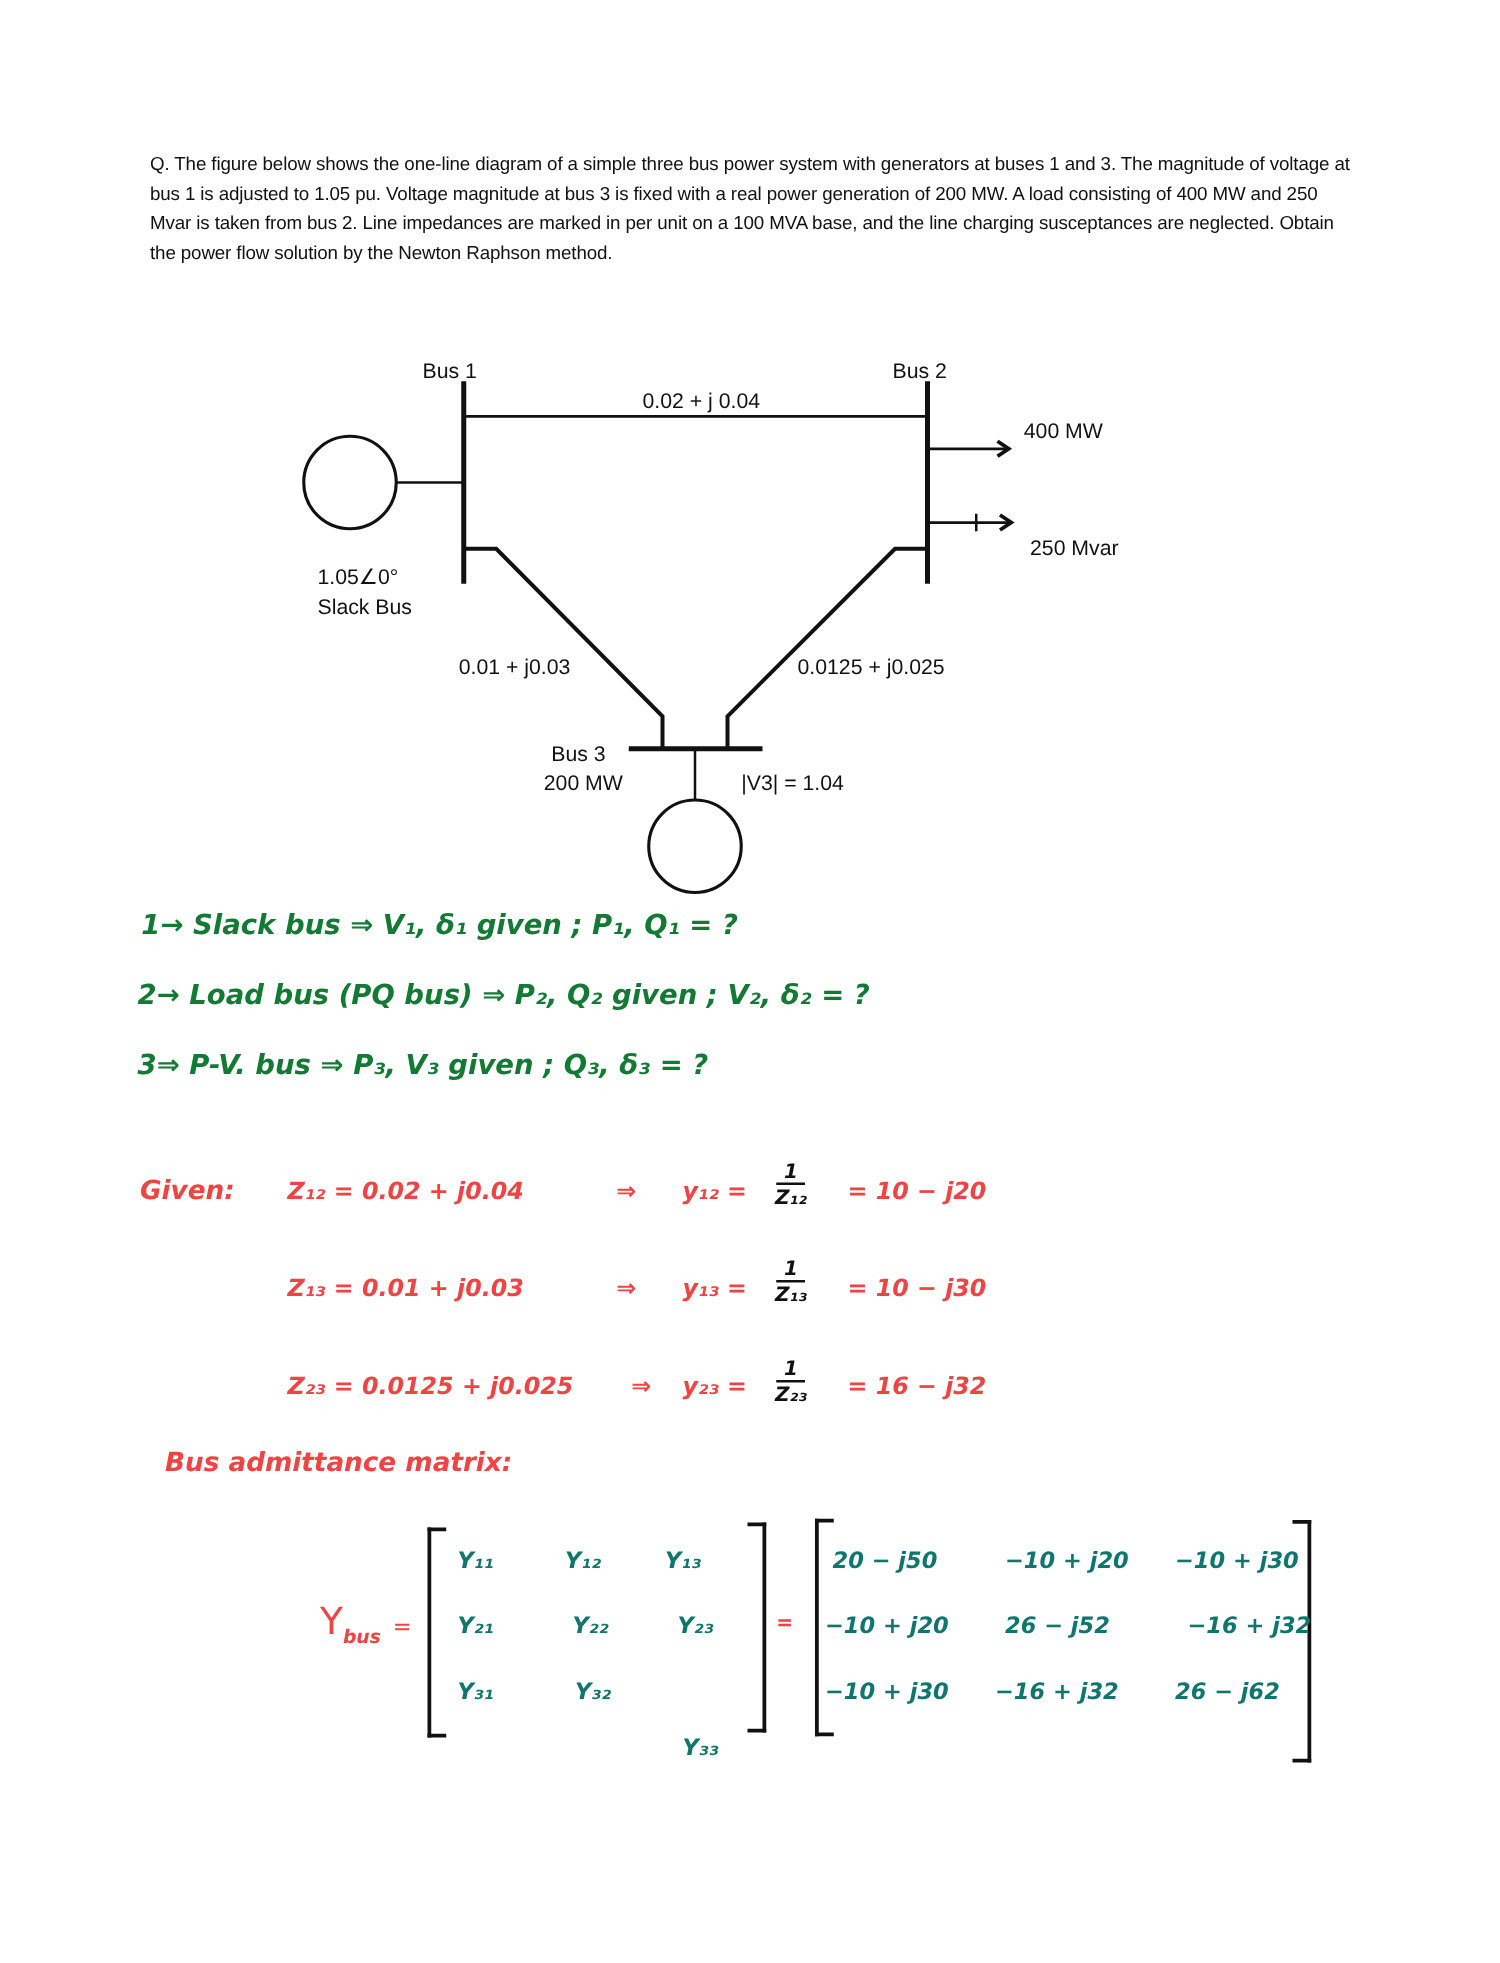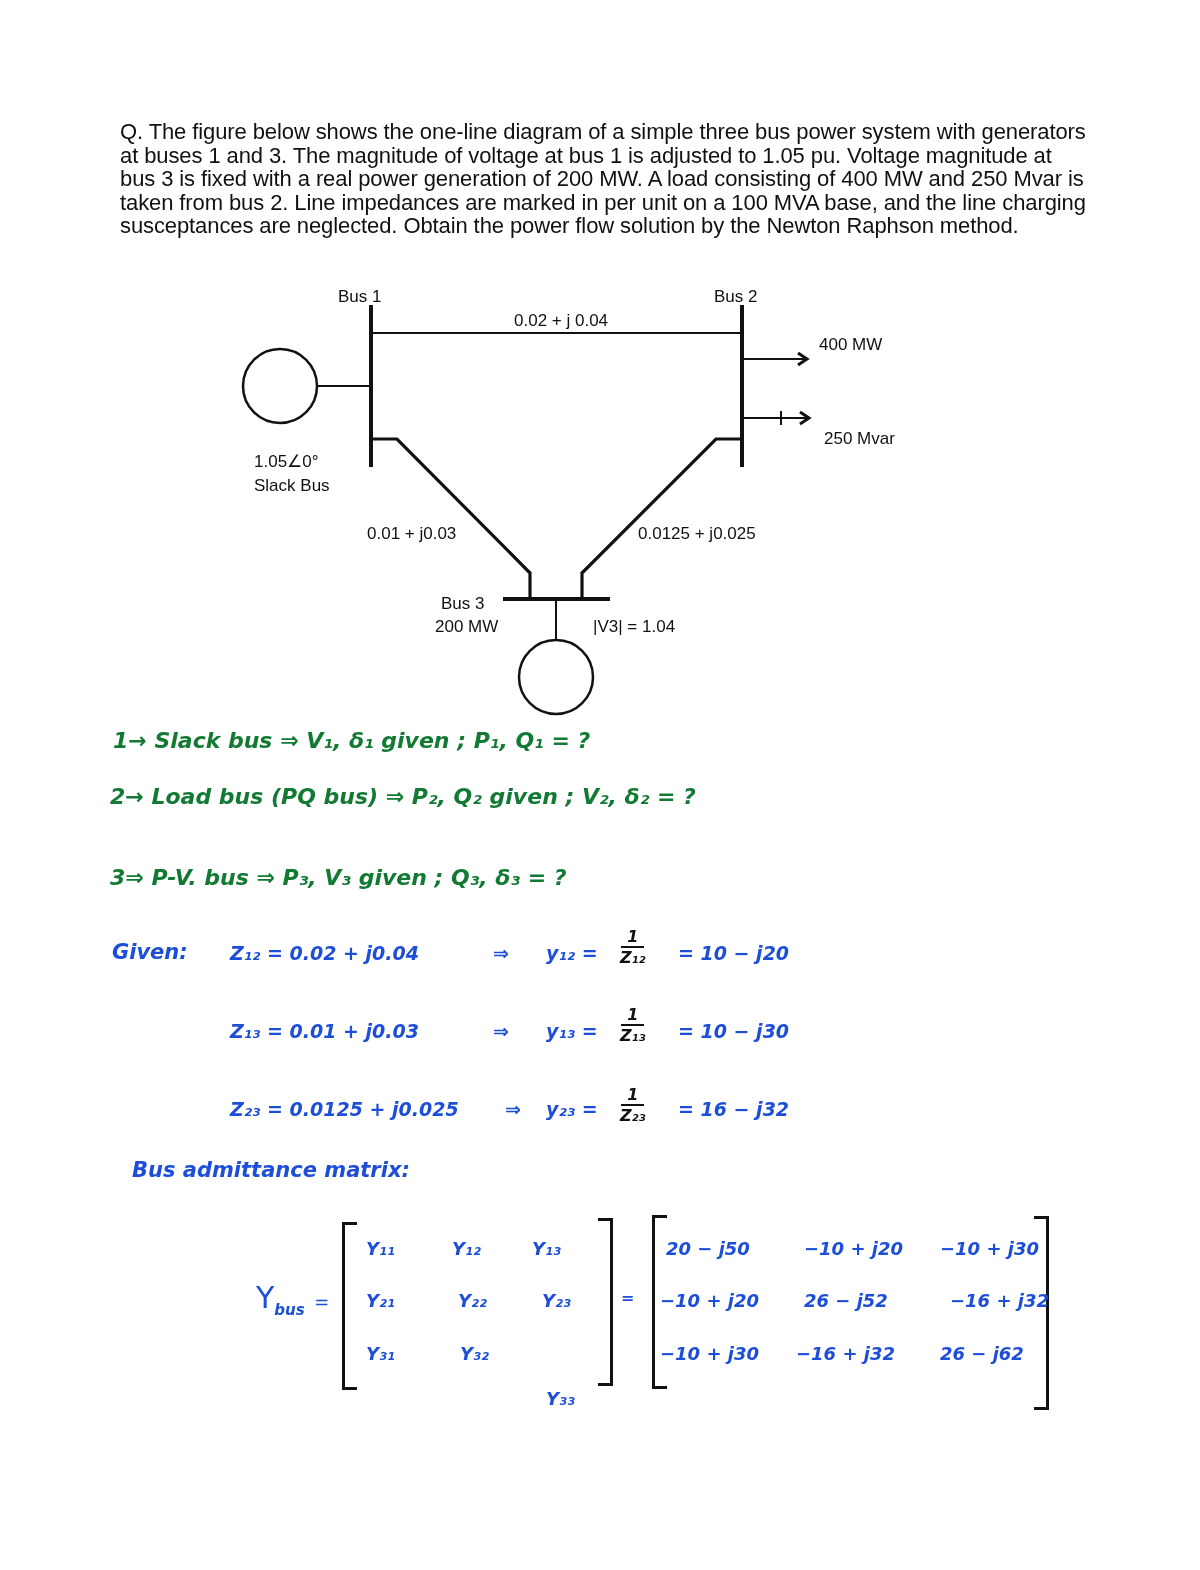--- a/index.html
+++ b/index.html
@@ -1,29 +1,29 @@
 <!DOCTYPE html>
 <html><head>
 <meta charset="utf-8">
 <style>
   html,body{margin:0;padding:0;background:#ffffff;}
   body{width:1200px;height:1570px;position:relative;overflow:hidden;font-family:"Liberation Sans",sans-serif;color:#111;}
-  .question{position:absolute;left:120px;top:120px;width:970px;font-size:22px;line-height:23.5px;letter-spacing:-0.1px;}
+  .question{position:absolute;left:120px;top:120px;width:970px;font-size:15px;line-height:23.5px;letter-spacing:-0.1px;}
   .diagram{position:absolute;left:0;top:0;width:1200px;height:720px;}
   .lbl{position:absolute;font-size:17px;font-family:"Liberation Sans",sans-serif;color:#111;white-space:nowrap;line-height:20px;}
   .hand{position:absolute;font-family:"DejaVu Sans",sans-serif;font-style:italic;font-weight:bold;white-space:nowrap;}
   .green{color:#137a34;font-size:22px;}
-  .black{color:#1d4ed8;font-size:19px;}
+  .black{color:#ef4444;font-size:19px;}
   .frac{position:absolute;display:flex;flex-direction:column;align-items:center;font-family:"DejaVu Sans",sans-serif;font-style:italic;font-weight:bold;font-size:16px;color:#111;}
   .frac .num{border-bottom:2px solid #111;padding:0 6px;line-height:18px;}
   .frac .den{line-height:20px;}
   .bracket{position:absolute;border:3px solid #111;}
   .bracket.left{border-right:none;width:12px;}
   .bracket.right{border-left:none;width:12px;}
-  .cell{position:absolute;font-family:"DejaVu Sans",sans-serif;font-style:italic;font-weight:bold;font-size:18px;color:#1d4ed8;white-space:nowrap;}
+  .cell{position:absolute;font-family:"DejaVu Sans",sans-serif;font-style:italic;font-weight:bold;font-size:18px;color:#0f766e;white-space:nowrap;}
 </style>
 </head>
 <body>
 
 <div class="question">Q. The figure below shows the one-line diagram of a simple three bus power system with generators at buses 1 and 3. The magnitude of voltage at bus 1 is adjusted to 1.05 pu. Voltage magnitude at bus 3 is fixed with a real power generation of 200 MW. A load consisting of 400 MW and 250 Mvar is taken from bus 2. Line impedances are marked in per unit on a 100 MVA base, and the line charging susceptances are neglected. Obtain the power flow solution by the Newton Raphson method.</div>
 
 <svg class="diagram" viewBox="0 0 1200 720" width="1200" height="720">
 
   <line x1="371" y1="305" x2="371" y2="467" stroke="#111" stroke-width="4"></line>
 
@@ -58,21 +58,21 @@
 <div class="lbl" style="left:254px;top:452px;">1.05∠0°</div>
 <div class="lbl" style="left:254px;top:476px;">Slack Bus</div>
 <div class="lbl" style="left:367px;top:524px;">0.01 + j0.03</div>
 <div class="lbl" style="left:638px;top:524px;">0.0125 + j0.025</div>
 <div class="lbl" style="left:441px;top:594px;">Bus 3</div>
 <div class="lbl" style="left:435px;top:617px;">200 MW</div>
 <div class="lbl" style="left:593px;top:617px;">|V3| = 1.04</div>
 
 <div class="hand green" style="left:113px;top:728px;">1→ Slack bus ⇒ V₁, δ₁ given ; P₁, Q₁ = ?</div>
 <div class="hand green" style="left:110px;top:784px;">2→ Load bus (PQ bus) ⇒ P₂, Q₂ given ; V₂, δ₂ = ?</div>
-<div class="hand green" style="left:110px;top:865px;">3⇒ P-V. bus ⇒ P₃, V₃ given ; Q₃, δ₃ = ?</div>
+<div class="hand green" style="left:110px;top:840px;">3⇒ P-V. bus ⇒ P₃, V₃ given ; Q₃, δ₃ = ?</div>
 
 <div class="hand black" style="left:112px;top:940px;font-size:21px;">Given:</div>
 
 <div class="hand black" style="left:230px;top:942px;">Z₁₂ = 0.02 + j0.04</div>
 <div class="hand black" style="left:493px;top:942px;">⇒</div>
 <div class="hand black" style="left:546px;top:942px;">y₁₂ =</div>
 <div class="frac" style="left:620px;top:928px;">
   <span class="num">1</span>
   <span class="den">Z₁₂</span>
 </div>

